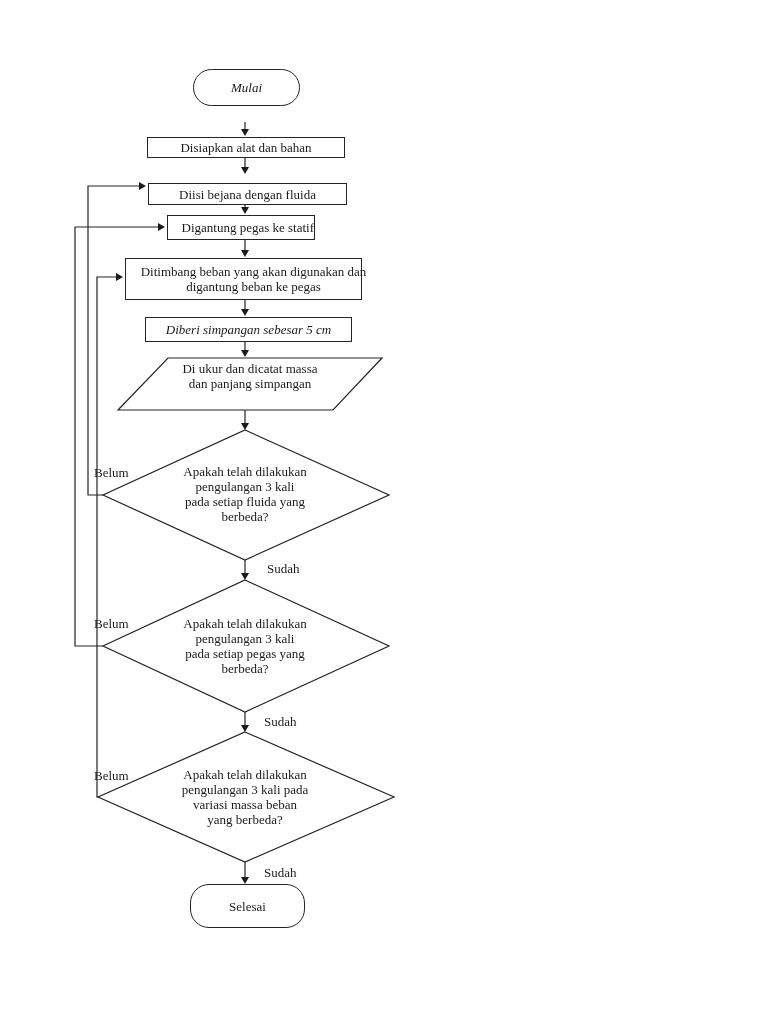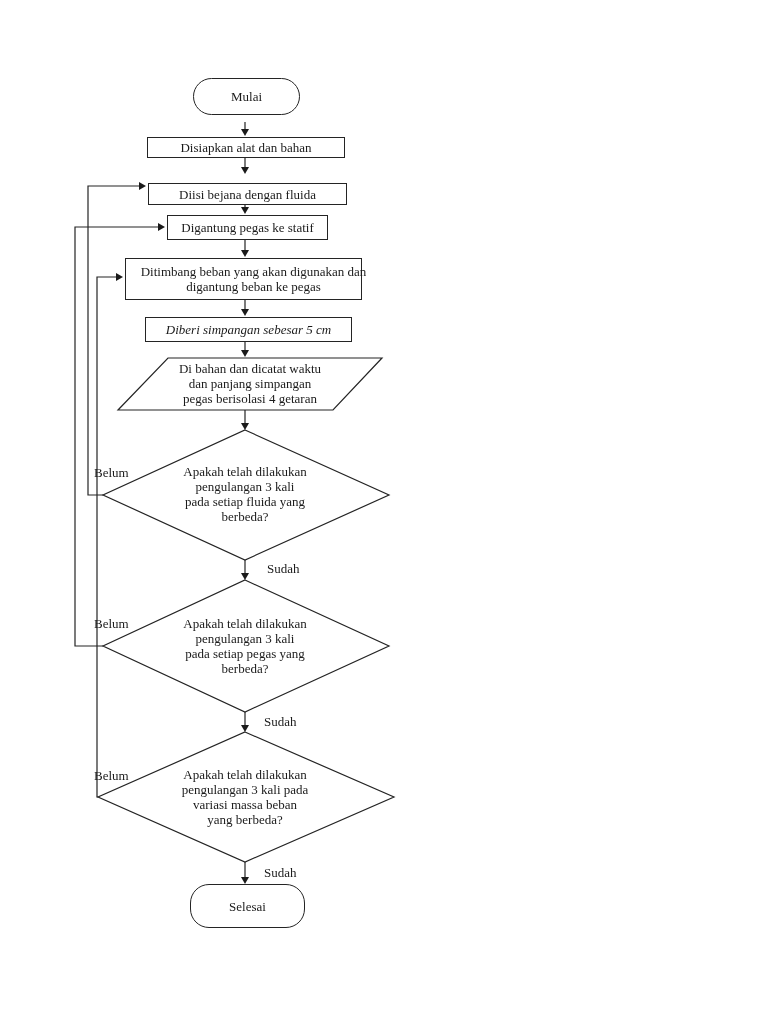--- a/index.html
+++ b/index.html
@@ -88,48 +88,47 @@
       <polygon points="241,573 249,573 245,580"></polygon>
       <polygon points="241,725 249,725 245,732"></polygon>
       <polygon points="241,877 249,877 245,884"></polygon>
 
       <polygon points="139,182 139,190 146,186"></polygon>
       <polygon points="158,223 158,231 165,227"></polygon>
       <polygon points="116,273 116,281 123,277"></polygon>
     </g>
   </svg>
 
-  <div class="node terminator" style="left:193px; top:78px; width:107px; height:37px;">
+  <div class="node terminator" style="left:193px; top:69px; width:107px; height:37px;font-style:italic;">
     <span>Mulai</span>
   </div>
   <div class="node terminator" style="left:190px; top:884px; width:115px; height:44px;justify-content:center;">
     <span>Selesai</span>
   </div>
 
   <div class="node" style="left:147px; top:137px; width:198px; height:21px;">
     <span class="ln">Disiapkan alat dan bahan</span>
   </div>
   <div class="node" style="left:148px; top:175px; width:199px; height:22px;margin-top:8px;">
     <span class="ln">Diisi bejana dengan fluida</span>
   </div>
-  <div class="node" style="left:167px; top:215px; width:161px; height:25px;">
+  <div class="node" style="left:167px; top:215px; width:148px; height:25px;align-items:flex-end;">
     <span class="ln">Digantung pegas ke statif</span>
   </div>
   <div class="node" style="left:125px; top:258px; width:237px; height:42px;padding-left:20px;">
     <span class="ln">Ditimbang beban yang akan digunakan dan</span>
     <span class="ln">digantung beban ke pegas</span>
   </div>
   <div class="node" style="left:145px; top:317px; width:207px; height:25px;font-style:italic;">
     <span class="ln">Diberi simpangan sebesar 5 cm</span>
   </div>
 
   <div class="txt" style="left:140px; top:361px; width:220px;">
-    <span class="ln">Di bahan dan dicatat waktu</span>
+    <span class="ln">Di ukur dan dicatat massa</span>
     <span class="ln">dan panjang simpangan</span>
-    <span class="ln">pegas berisolasi 4 getaran</span>
   </div>
 
   <div class="txt" style="left:155px; top:464px; width:180px;">
     <span class="ln">Apakah telah dilakukan</span>
     <span class="ln">pengulangan 3 kali</span>
     <span class="ln">pada setiap fluida yang</span>
     <span class="ln">berbeda?</span>
   </div>
   <div class="txt" style="left:155px; top:616px; width:180px;">
     <span class="ln">Apakah telah dilakukan</span>

